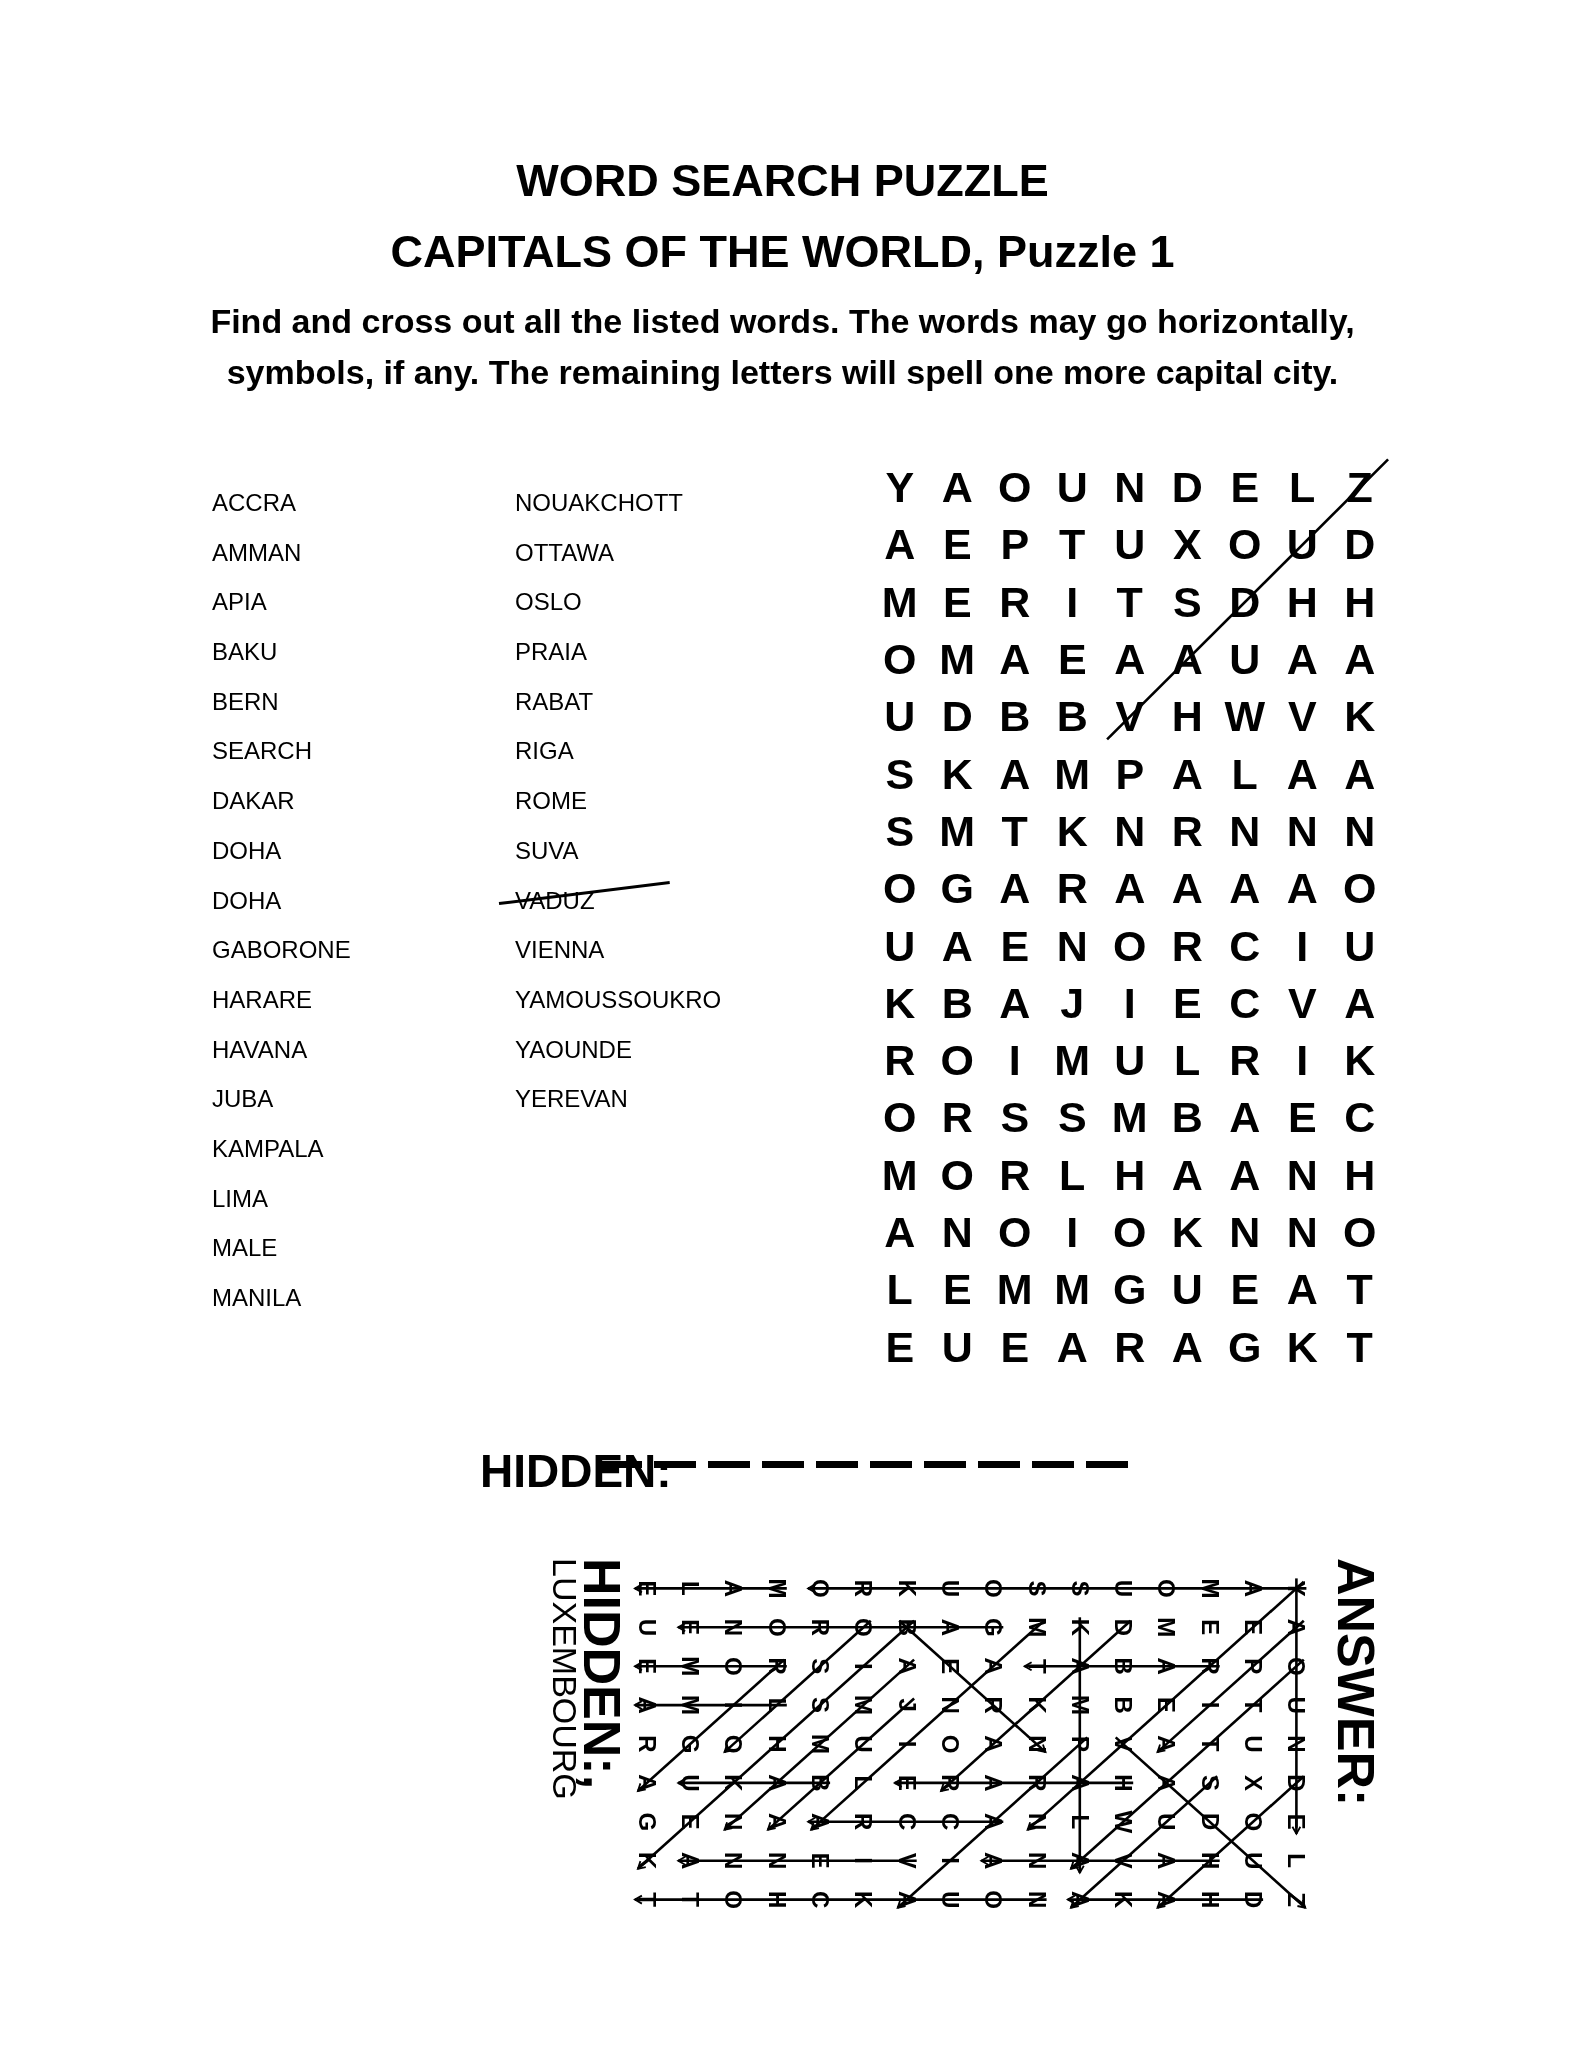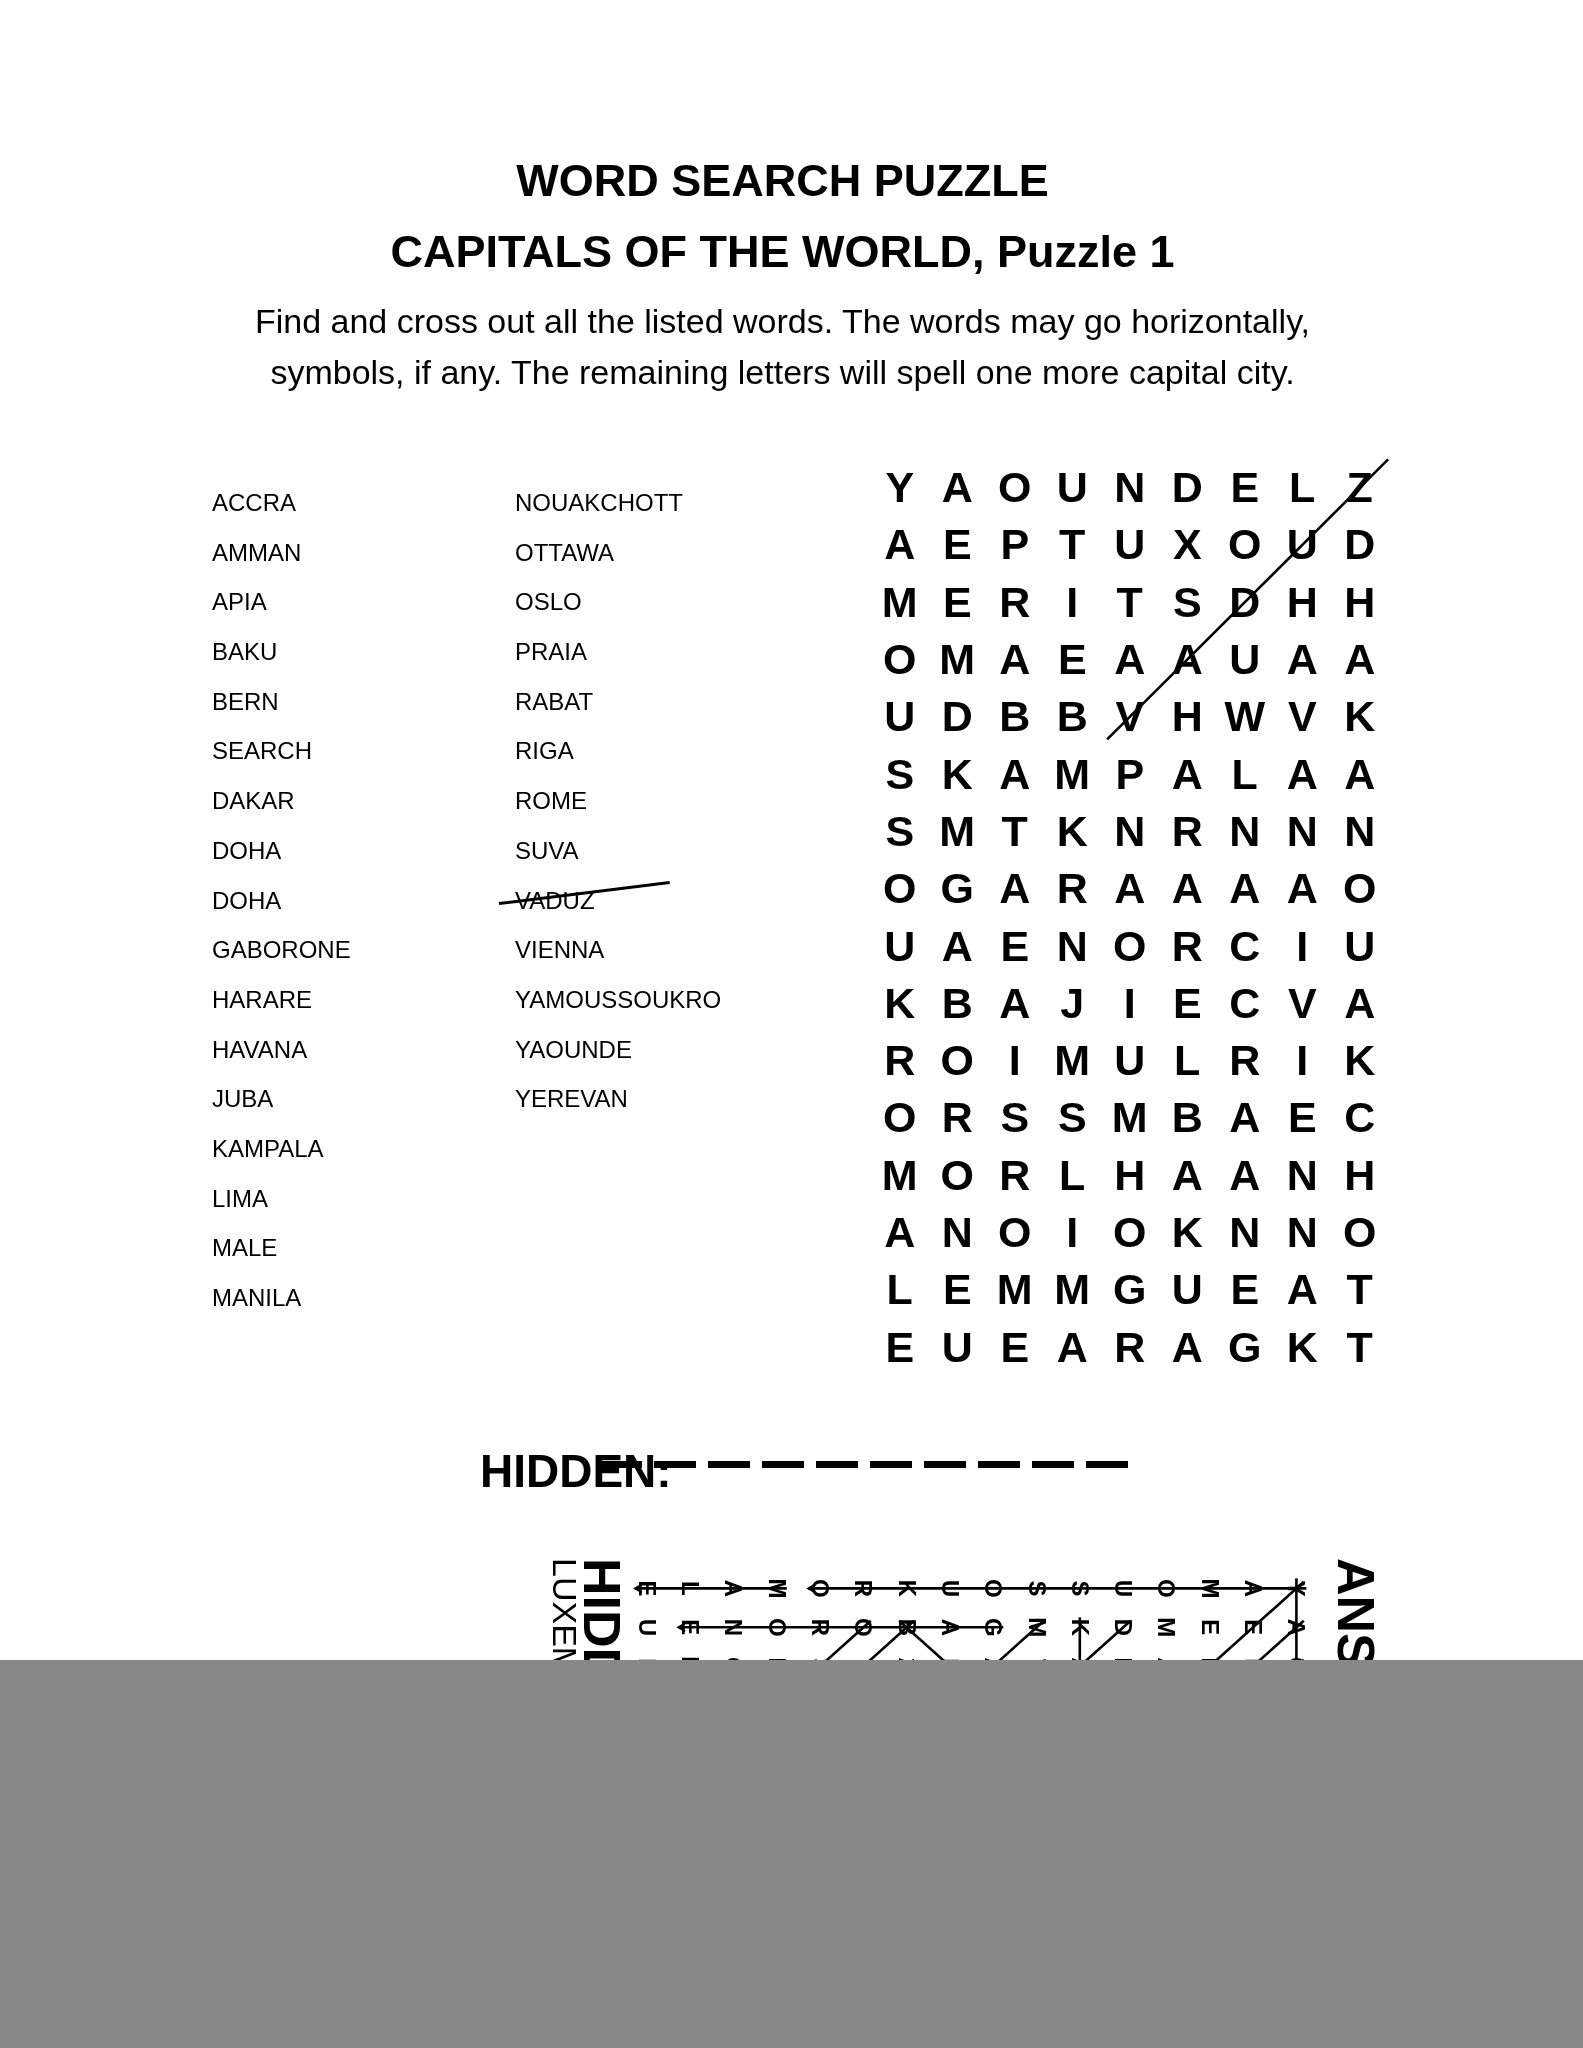--- a/index.html
+++ b/index.html
@@ -1,21 +1,21 @@
 <!DOCTYPE html>
 <html><head>
 <meta charset="utf-8">
 <style>
   html,body{margin:0;padding:0;background:#888;}
   .page{
-    position:relative;width:1583px;height:1660px;background:#ffffff;
+    position:relative;width:1583px;height:2048px;background:#ffffff;
     font-family:"Liberation Sans",sans-serif;color:#000;overflow:hidden;
   }
   .abs{position:absolute;}
-  .centered{left:0;width:1565px;text-align:center;}
+  .centered{left:0;width:1565px;text-align:center;font-weight:bold;}
   .title-line{font-weight:bold;font-size:45px;letter-spacing:0px;}
   .instr{font-size:34px;line-height:51px;}
   .wordcol{font-size:24px;line-height:49.7px;white-space:nowrap;}
   .word-item{height:49.7px;}
   .word{position:relative;display:inline-block;}
   .word.crossed::after{
     content:"";position:absolute;left:-16px;top:54%;width:172px;height:0;
     border-top:3.4px solid #000;transform:rotate(-7deg);transform-origin:left center;
   }
   .grid{display:grid;}

